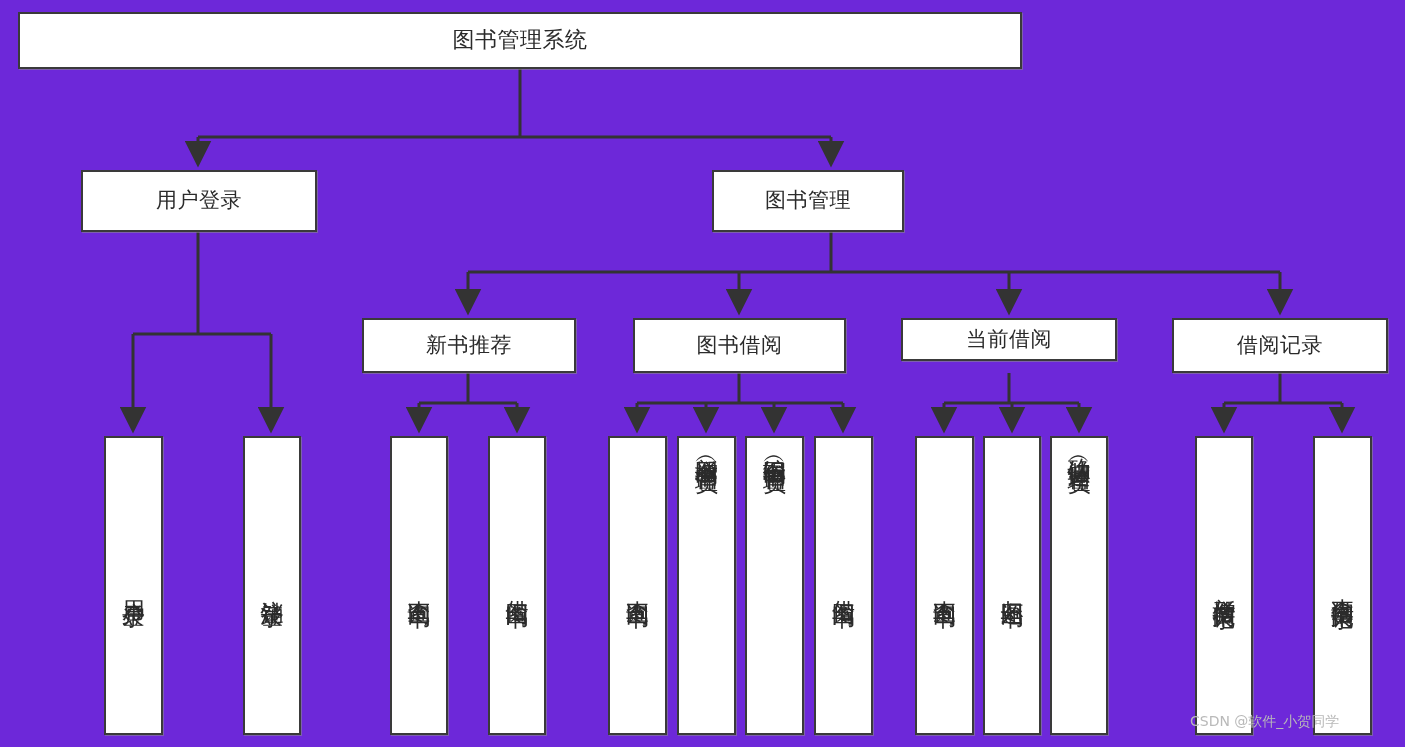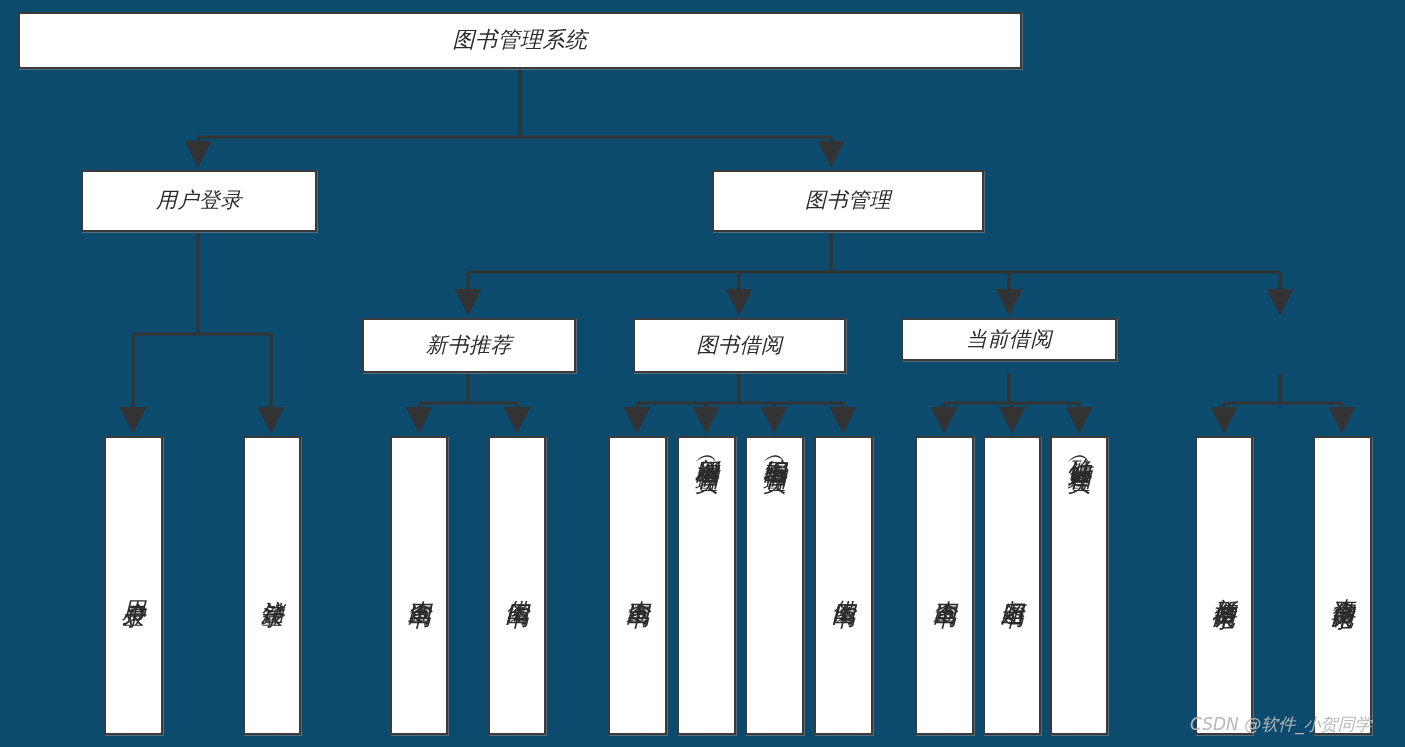--- a/index.html
+++ b/index.html
@@ -7,23 +7,22 @@
     padding: 0;
     background: #ffffff;
   }
   body {
     font-family: "DejaVu Sans", "Liberation Sans", sans-serif;
   }
   #diagram-root {
     position: relative;
     width: 1405px;
     height: 747px;
-    background: #0c4a6e;
+    background: #6d28d9;
     overflow: hidden;
-    font-style: italic;
   }
   #edge-layer {
     position: absolute;
     left: 0;
     top: 0;
     width: 1405px;
     height: 747px;
     pointer-events: none;
   }
   .node {
@@ -71,21 +70,21 @@
   .node.vert.topped {
     align-items: flex-start;
   }
   .node.vert.topped .node-label {
     margin-top: 2px;
   }
   #watermark {
     position: absolute;
     left: 1190px;
     top: 713px;
-    font-size: 17px;
+    font-size: 14px;
     color: #b9b9b9;
     white-space: nowrap;
     user-select: none;
   }
 </style>
 </head>
 <body>
 
 <div id="diagram-root">
 
@@ -139,33 +138,36 @@
     </g>
   </svg>
 
   <div class="node horiz root" style="left: 18px; top: 12px; width: 1004px; height: 57px;">
     <span class="node-label">图书管理系统</span>
   </div>
 
   <div class="node horiz" style="left: 81px; top: 170px; width: 236px; height: 62px;">
     <span class="node-label">用户登录</span>
   </div>
-  <div class="node horiz" style="left: 712px; top: 170px; width: 272px; height: 62px;">
+  <div class="node horiz" style="left: 712px; top: 170px; width: 192px; height: 62px;">
     <span class="node-label">图书管理</span>
   </div>
 
   <div class="node horiz" style="left: 633px; top: 318px; width: 213px; height: 55px;">
     <span class="node-label">图书借阅</span>
   </div>
   <div class="node horiz" style="left: 362px; top: 318px; width: 214px; height: 55px;">
     <span class="node-label">新书推荐</span>
   </div>
   <div class="node horiz" style="left: 901px; top: 318px; width: 216px; height: 43px;">
     <span class="node-label">当前借阅</span>
   </div>
+  <div class="node horiz" style="left: 1172px; top: 318px; width: 216px; height: 55px;">
+    <span class="node-label">借阅记录</span>
+  </div>
 
   <div class="node vert centered" style="left: 104px; top: 436px; width: 59px; height: 299px;">
     <span class="node-label">用户登录</span>
   </div>
   <div class="node vert centered" style="left: 243px; top: 436px; width: 58px; height: 299px;">
     <span class="node-label">注销登录</span>
   </div>
   <div class="node vert centered" style="left: 390px; top: 436px; width: 58px; height: 299px;">
     <span class="node-label">查询图书</span>
   </div>

